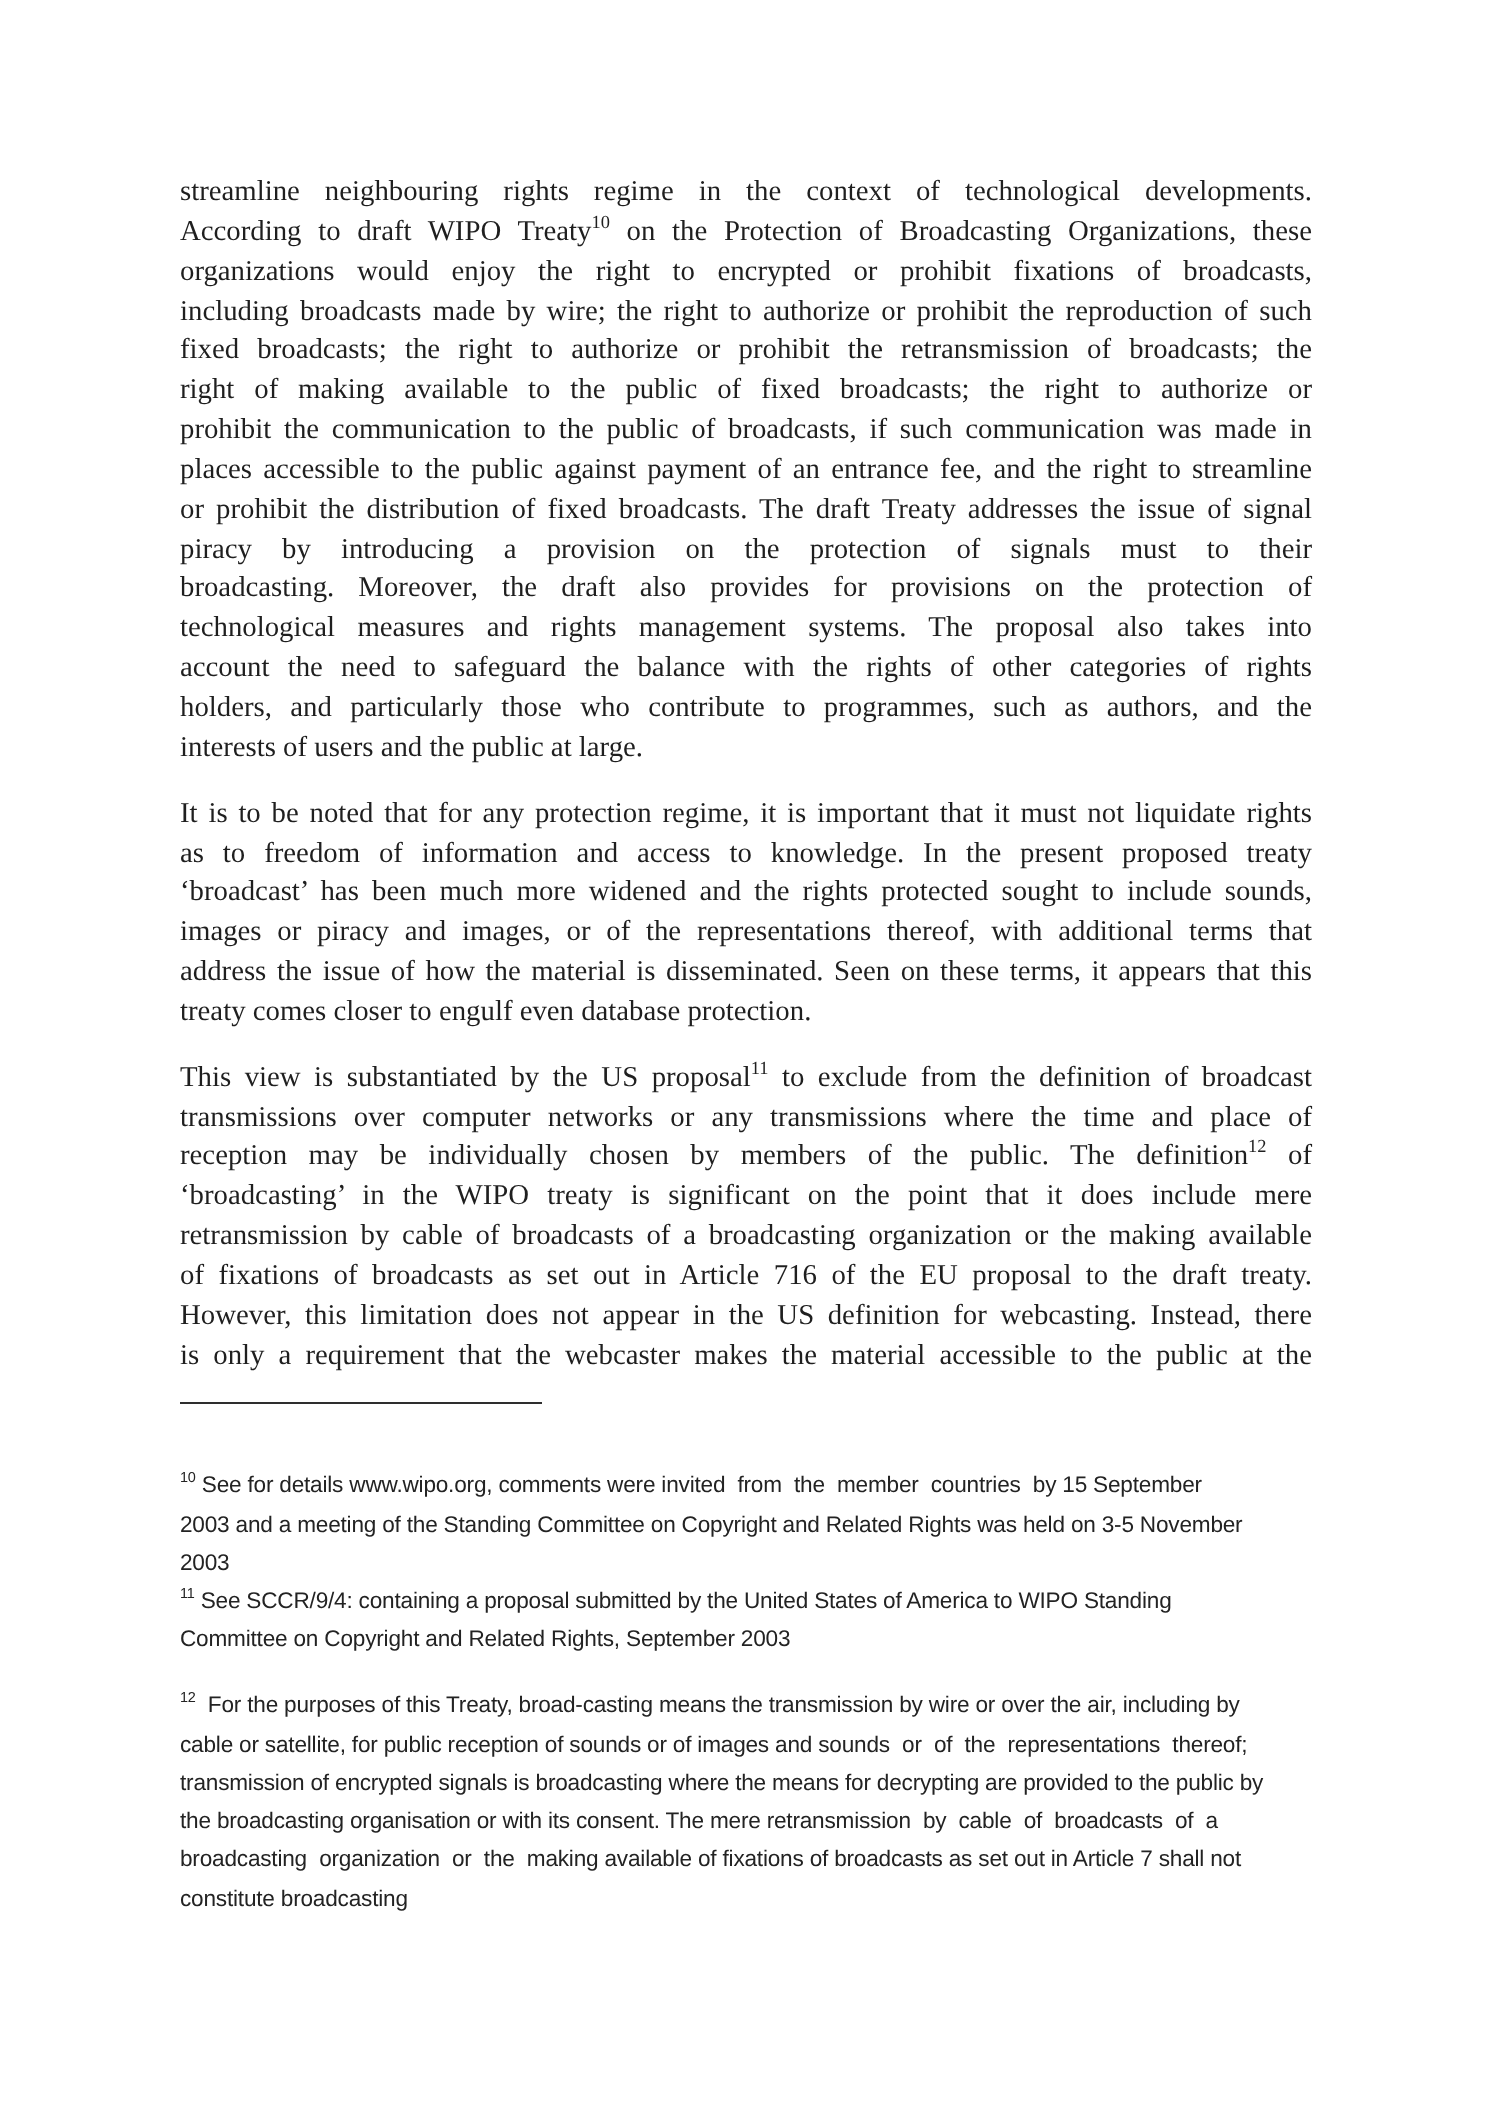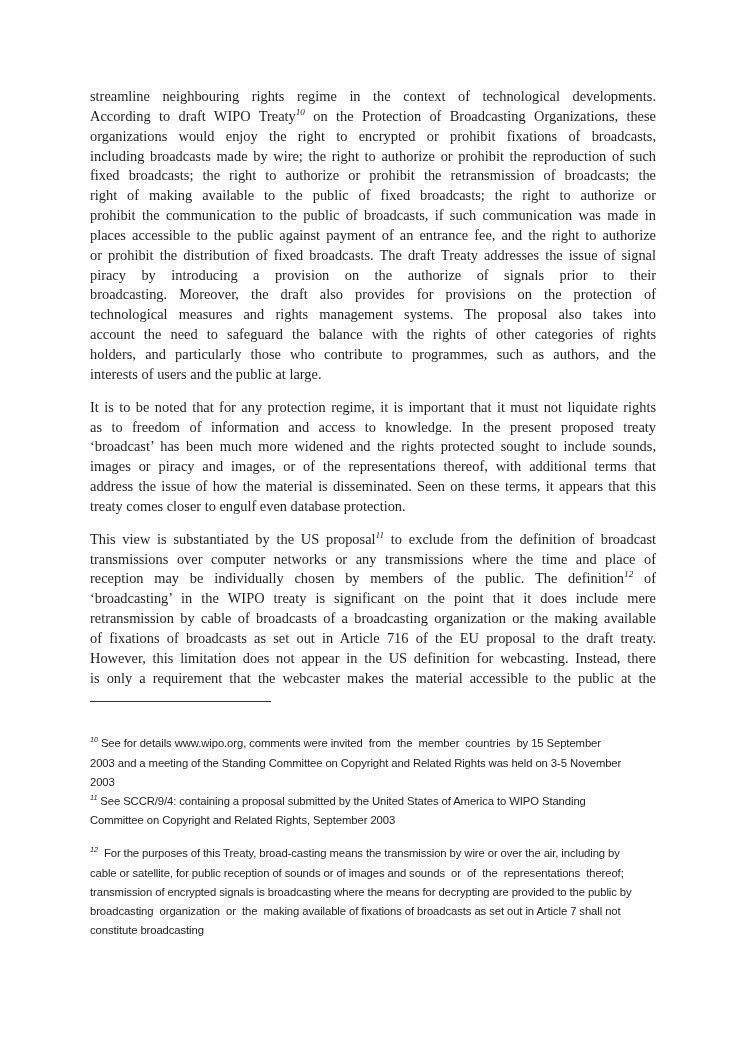--- a/index.html
+++ b/index.html
@@ -27,21 +27,20 @@
   .line { white-space: pre-wrap; }
   .just {
     text-align: justify;
     text-align-last: justify;
     text-justify: inter-word;
   }
   sup.fnref {
     font-size: 0.64em;
     vertical-align: super;
     line-height: 0;
-    font-style: italic;
   }
   .fn-sep {
     width: 181px;
     border-top: 1.2px solid #2e2e2e;
     margin-top: 9px;
     margin-bottom: 5px;
   }
   .footnotes {
     font-family: "Liberation Sans", "DejaVu Sans", sans-serif;
     font-size: 11.3px;
@@ -60,23 +59,23 @@
   <div class="content">
 
     <div class="para">
         <div class="line just">streamline neighbouring rights regime in the context of technological developments.</div>
         <div class="line just">According to draft WIPO Treaty<sup class="fnref">10</sup> on the Protection of Broadcasting Organizations, these</div>
         <div class="line just">organizations would enjoy the right to encrypted or prohibit fixations of broadcasts,</div>
         <div class="line just">including broadcasts made by wire; the right to authorize or prohibit the reproduction of such</div>
         <div class="line just">fixed broadcasts; the right to authorize or prohibit the retransmission of broadcasts; the</div>
         <div class="line just">right of making available to the public of fixed broadcasts; the right to authorize or</div>
         <div class="line just">prohibit the communication to the public of broadcasts, if such communication was made in</div>
-        <div class="line just">places accessible to the public against payment of an entrance fee, and the right to authorize</div>
+        <div class="line just">places accessible to the public against payment of an entrance fee, and the right to streamline</div>
         <div class="line just">or prohibit the distribution of fixed broadcasts. The draft Treaty addresses the issue of signal</div>
-        <div class="line just">piracy by introducing a provision on the authorize of signals prior to their</div>
+        <div class="line just">piracy by introducing a provision on the protection of signals must to their</div>
         <div class="line just">broadcasting. Moreover, the draft also provides for provisions on the protection of</div>
         <div class="line just">technological measures and rights management systems. The proposal also takes into</div>
         <div class="line just">account the need to safeguard the balance with the rights of other categories of rights</div>
         <div class="line just">holders, and particularly those who contribute to programmes, such as authors, and the</div>
         <div class="line">interests of users and the public at large.</div>
       </div>
 
     <div class="para">
         <div class="line just">It is to be noted that for any protection regime, it is important that it must not liquidate rights</div>
         <div class="line just">as to freedom of information and access to knowledge. In the present proposed treaty</div>
@@ -106,19 +105,20 @@
           <div class="line">2003</div>
         </div>
       <div class="footnote">
           <div class="line"><sup class="fnref">11</sup> See SCCR/9/4: containing a proposal submitted by the United States of America to WIPO Standing</div>
           <div class="line">Committee on Copyright and Related Rights, September 2003</div>
         </div>
       <div class="footnote fn-gap">
           <div class="line"><sup class="fnref">12</sup>  For the purposes of this Treaty, broad-casting means the transmission by wire or over the air, including by</div>
           <div class="line">cable or satellite, for public reception of sounds or of images and sounds  or  of  the  representations  thereof;</div>
           <div class="line">transmission of encrypted signals is broadcasting where the means for decrypting are provided to the public by</div>
+          <div class="line">the broadcasting organisation or with its consent. The mere retransmission  by  cable  of  broadcasts  of  a</div>
           <div class="line">broadcasting  organization  or  the  making available of fixations of broadcasts as set out in Article 7 shall not</div>
           <div class="line">constitute broadcasting</div>
         </div>
     </div>
 
   </div>
 </div>
 
 </body></html>

